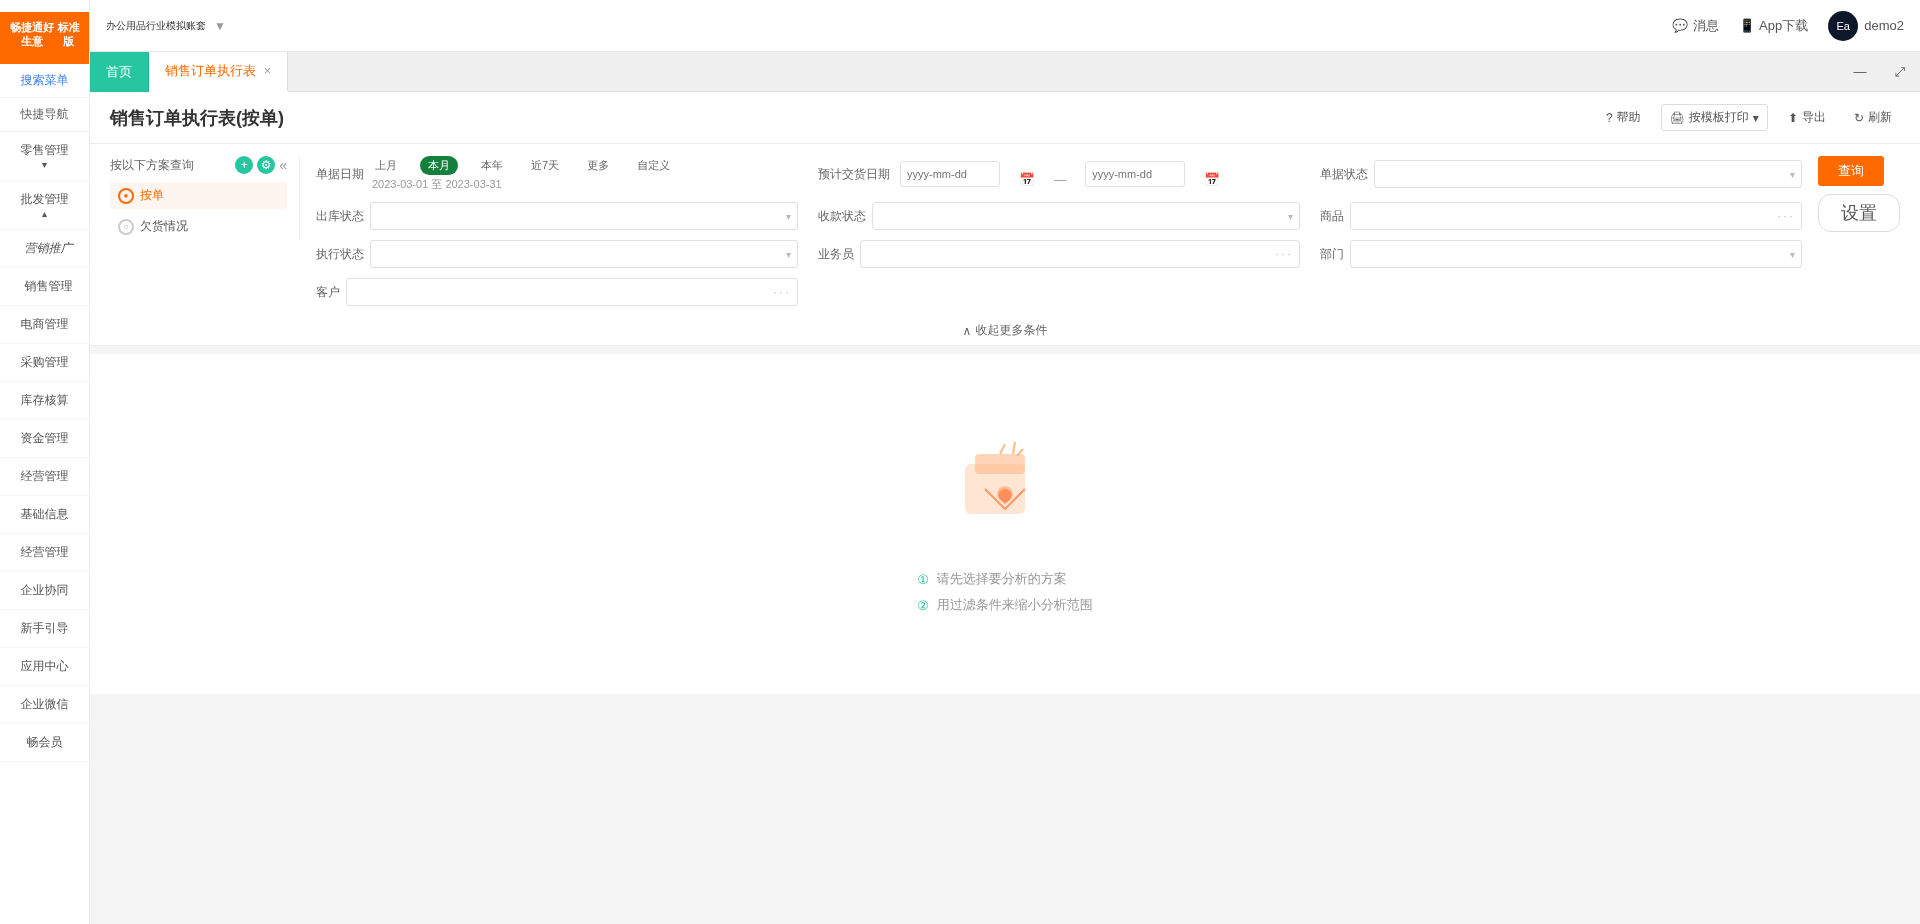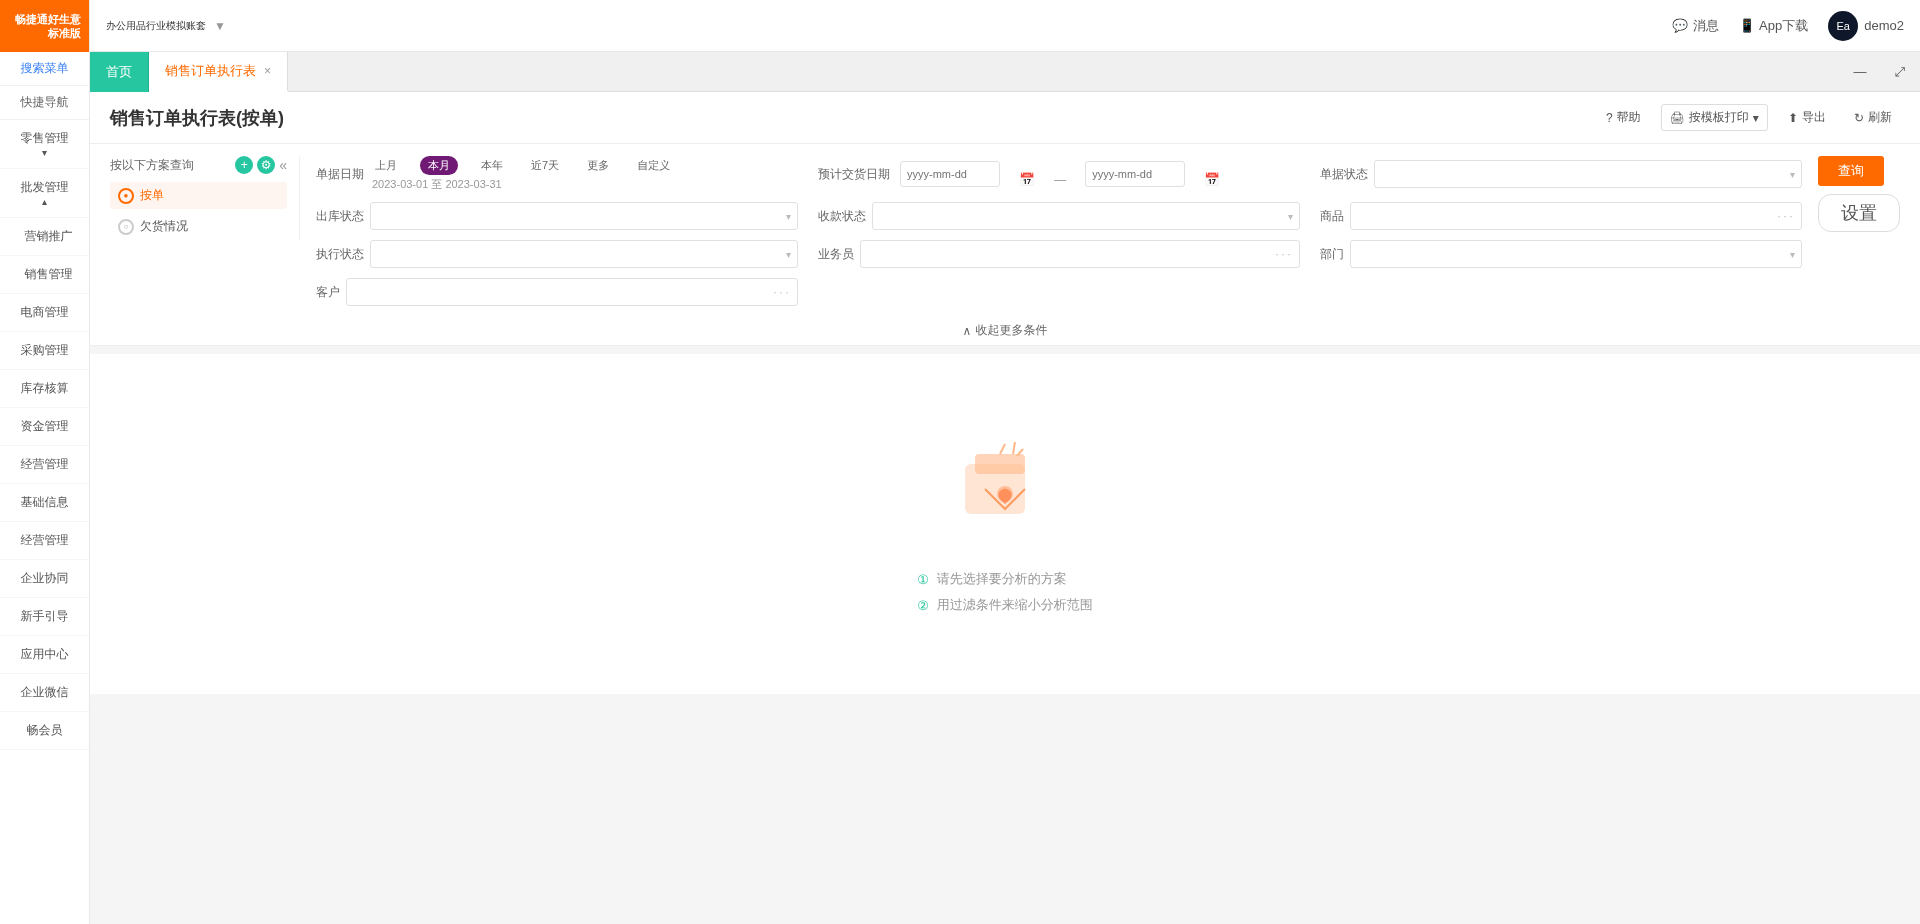--- a/index.html
+++ b/index.html
@@ -1,20 +1,20 @@
 <!DOCTYPE html>
 <html><head>
   <meta charset="utf-8">
   <style>
     * { margin: 0; padding: 0; box-sizing: border-box; }
     body { font-family: 'Microsoft YaHei', Arial, sans-serif; font-size: 13px; background: #f5f5f5; color: #333; width: 1920px; height: 924px; overflow: hidden; display: flex; }
 
     
     .sidebar { width: 90px; background: #fff; border-right: 1px solid #e8e8e8; display: flex; flex-direction: column; align-items: center; height: 100vh; }
-    .sidebar-logo { width: 100%; background: #ff6a00; padding: 8px; display: flex; flex-direction: column; align-items: flex-end; justify-content: center; height: 52px; }
+    .sidebar-logo { width: 100%; background: #ff6a00; padding: 8px; display: flex; flex-direction: row; align-items: flex-start; justify-content: center; height: 52px; margin-top: 12px; }
     .sidebar-logo-text { color: #fff; font-size: 11px; font-weight: bold; line-height: 1.3; text-align: center; }
     .sidebar-search { padding: 8px 0; width: 100%; text-align: center; border-bottom: 1px solid #f0f0f0; }
     .sidebar-search span { font-size: 12px; color: #3b82f6; }
     .sidebar-quicknav { padding: 6px 0; width: 100%; text-align: center; border-bottom: 1px solid #f0f0f0; }
     .sidebar-quicknav span { font-size: 12px; color: #666; }
     .sidebar-nav { width: 100%; flex: 1; overflow-y: auto; }
     .sidebar-item { width: 100%; padding: 10px 0; text-align: center; cursor: pointer; font-size: 12px; color: #555; display: flex; flex-direction: column; align-items: center; border-bottom: 1px solid #f5f5f5; }
     .sidebar-item .arrow { font-size: 10px; }
 
     
@@ -71,21 +71,21 @@
     .cond-row { display: grid; grid-template-columns: repeat(3, 1fr); gap: 8px 20px; margin-bottom: 10px; align-items: center; }
     .cond-item { display: flex; align-items: center; gap: 6px; }
     .cond-label { font-size: 12px; color: #666; white-space: nowrap; }
     .cond-field { flex: 1; border: 1px solid #e0e0e0; border-radius: 3px; height: 28px; display: flex; align-items: center; padding: 0 8px; font-size: 12px; color: #bbb; position: relative; cursor: pointer; background: #fff; }
     .cond-field .chevron { position: absolute; right: 6px; top: 50%; transform: translateY(-50%); color: #bbb; font-size: 10px; }
     .cond-field .dots { position: absolute; right: 6px; top: 50%; transform: translateY(-50%); color: #bbb; font-size: 12px; letter-spacing: 2px; }
 
     .date-filter-row { display: flex; align-items: center; gap: 4px; }
     .dt-tabs { display: flex; gap: 18px; align-items: center; flex-shrink: 0; }
     .dt-tab { padding: 2px 5px; font-size: 11px; color: #666; cursor: pointer; }
-    .dt-tab.active-dt { background: #701a75; color: #fff; border-radius: 10px; padding: 2px 8px; }
+    .dt-tab.active-dt { background: #15803d; color: #fff; border-radius: 10px; padding: 2px 8px; }
     .dt-range { display: flex; align-items: flex-end; gap: 19px; flex: 1; margin-left: 4px; }
     .dt-input { border: 1px solid #e0e0e0; border-radius: 3px; height: 26px; padding: 0 6px; font-size: 11px; color: #bbb; width: 110px; background: #fff; }
     .dt-sep { color: #999; font-size: 12px; }
 
     .actions-col { display: flex; flex-direction: column; gap: 4px; align-items: flex-start; padding-left: 16px; flex-shrink: 0; }
 
     .page-content { flex: 1; background: #f5f5f5; }
     .top-section { background: #fff; border-bottom: 1px solid #eee; }
   </style>
 </head>
@@ -104,21 +104,21 @@
   </div>
   <div class="sidebar-nav">
     <div class="sidebar-item">
       <span>零售管理</span>
       <span class="arrow">▾</span>
     </div>
     <div class="sidebar-item">
       <span>批发管理</span>
       <span class="arrow">▴</span>
     </div>
-    <div class="sidebar-item" style="padding-left:8px;font-size:12px;color:#555;">
+    <div class="sidebar-item" style="padding-left:8px;font-size:12px;color:#555;font-style:italic;">
       <span>营销推广</span>
     </div>
     <div class="sidebar-item" style="padding-left:8px;font-size:12px;color:#555;">
       <span>销售管理</span>
     </div>
     <div class="sidebar-item">
       <span>电商管理</span>
     </div>
     <div class="sidebar-item">
       <span>采购管理</span>

